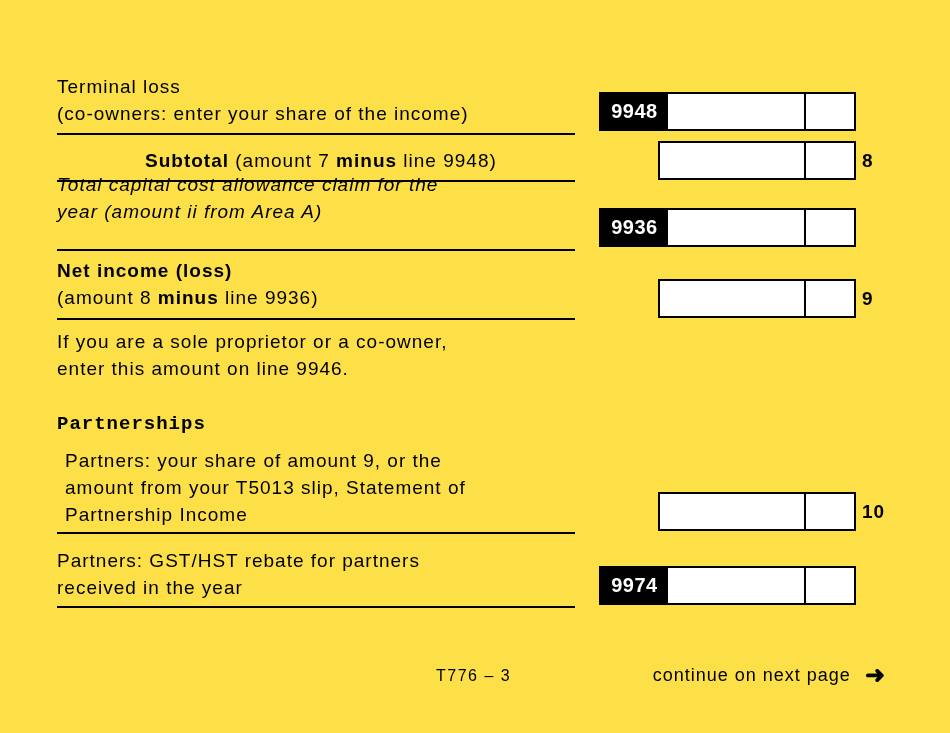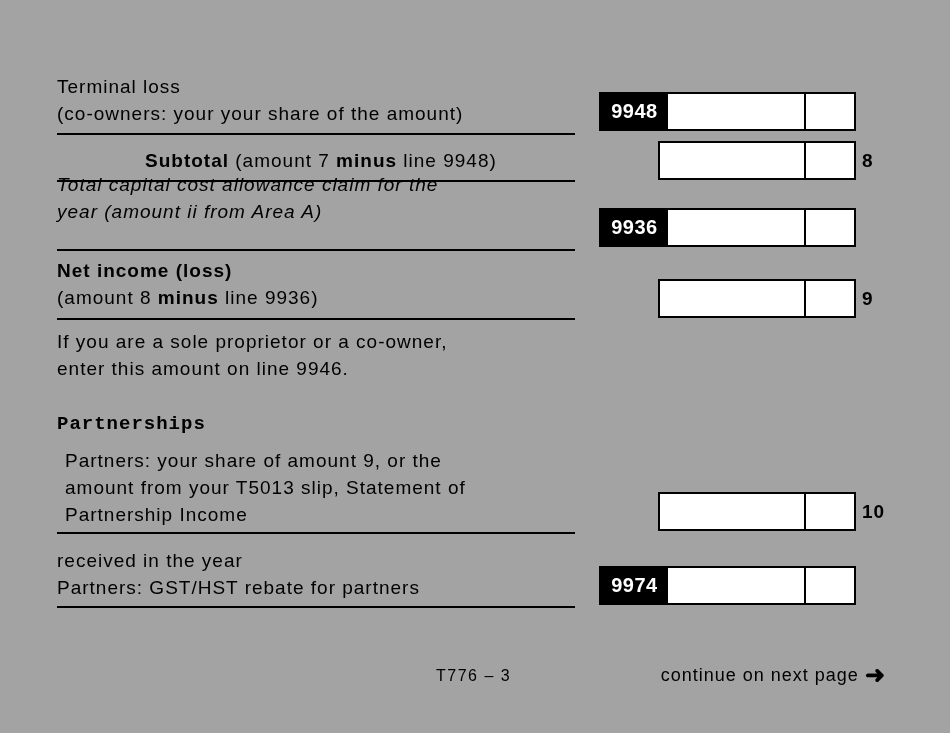--- a/index.html
+++ b/index.html
@@ -1,21 +1,21 @@
 <!DOCTYPE html>
 <html><head>
 <meta charset="utf-8">
 <style>
   * { margin: 0; padding: 0; box-sizing: border-box; }
   html, body { background: #ffffff; }
   .page {
     position: relative;
     width: 950px;
     height: 733px;
-    background: #a3a3a3;
+    background: #fde047;
     color: #000000;
     font-family: "Liberation Sans", sans-serif;
     font-size: 19px;
     letter-spacing: 1px;
     overflow: hidden;
   }
   .txt { position: absolute; line-height: 27px; white-space: nowrap; }
   .bold { font-weight: bold; }
   .rule {
     position: absolute;
@@ -62,38 +62,38 @@
     left: 436px;
     font-size: 16px;
     letter-spacing: 1.5px;
   }
   .footer-continue {
     position: absolute;
     top: 663px;
     right: 64px;
     display: flex;
     align-items: center;
-    gap: 6px;
+    gap: 14px;
     font-size: 18px;
     letter-spacing: 1px;
   }
   .arrow {
     font-size: 24px;
     font-weight: bold;
     line-height: 24px;
   }
 </style>
 </head>
 <body>
 
 <div class="page">
 
   <div class="txt" style="left:57px; top:73px;">
     <div>Terminal loss</div>
-    <div>(co-owners: your your share of the amount)</div>
+    <div>(co-owners: enter your share of the income)</div>
   </div>
   <div class="fieldgroup coded" style="left:599px; top:92px;">
     <div class="codebox">9948</div>
     <div class="amountbox"></div>
     <div class="centsbox"></div>
   </div>
   <div class="rule" style="top:133px;"></div>
 
   <div class="txt" style="left:145px; top:147px;">
     <span class="bold">Subtotal</span><span> (amount 7 </span><span class="bold">minus</span><span> line 9948)</span>
@@ -140,22 +140,22 @@
     <div>Partnership Income</div>
   </div>
   <div class="fieldgroup plain" style="left:658px; top:492px;">
     <div class="amountbox"></div>
     <div class="centsbox"></div>
   </div>
   <div class="lineno" style="left:862px; top:492px;">10</div>
   <div class="rule" style="top:532px;"></div>
 
   <div class="txt" style="left:57px; top:547px;">
+    <div>Partners: GST/HST rebate for partners</div>
     <div>received in the year</div>
-    <div>Partners: GST/HST rebate for partners</div>
   </div>
   <div class="fieldgroup coded" style="left:599px; top:566px;">
     <div class="codebox">9974</div>
     <div class="amountbox"></div>
     <div class="centsbox"></div>
   </div>
   <div class="rule" style="top:606px;"></div>
 
   <div class="footer-code">T776 – 3</div>
   <div class="footer-continue">

